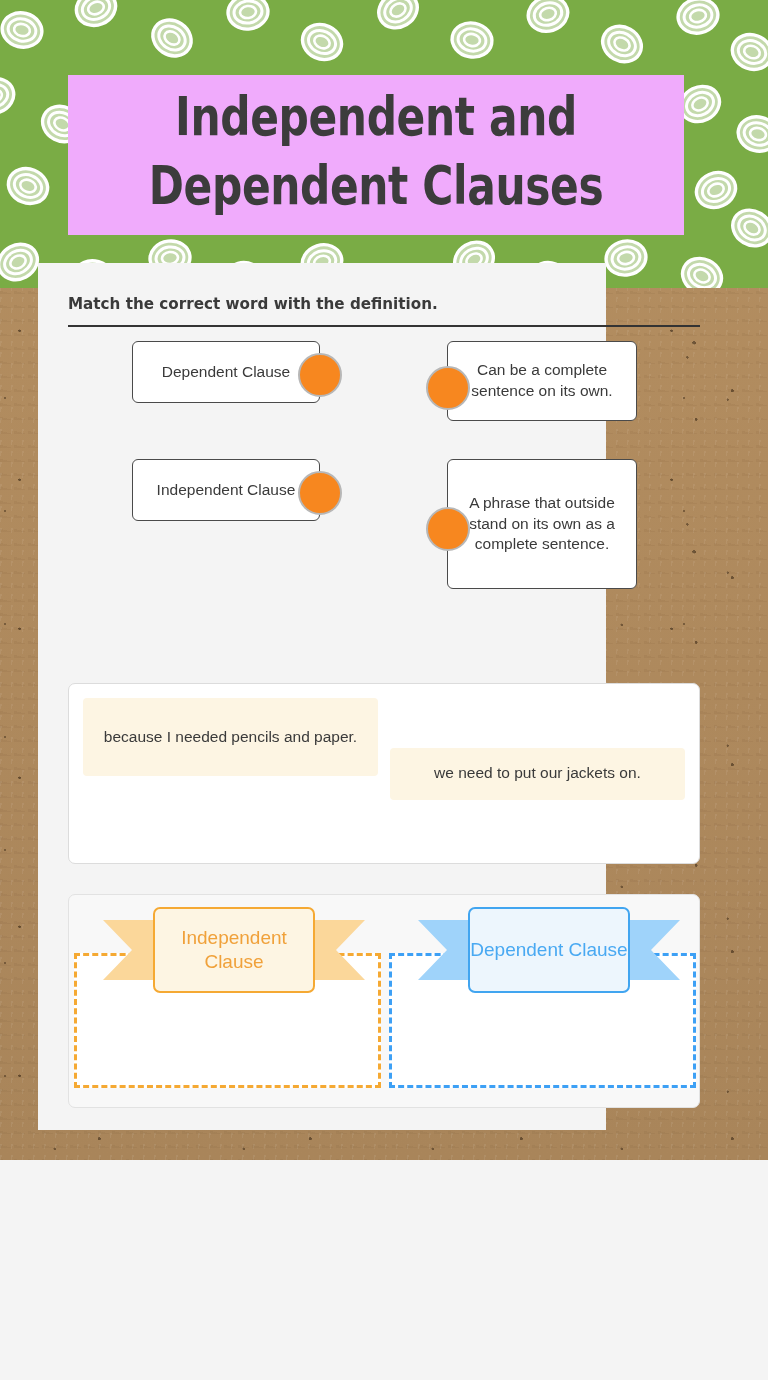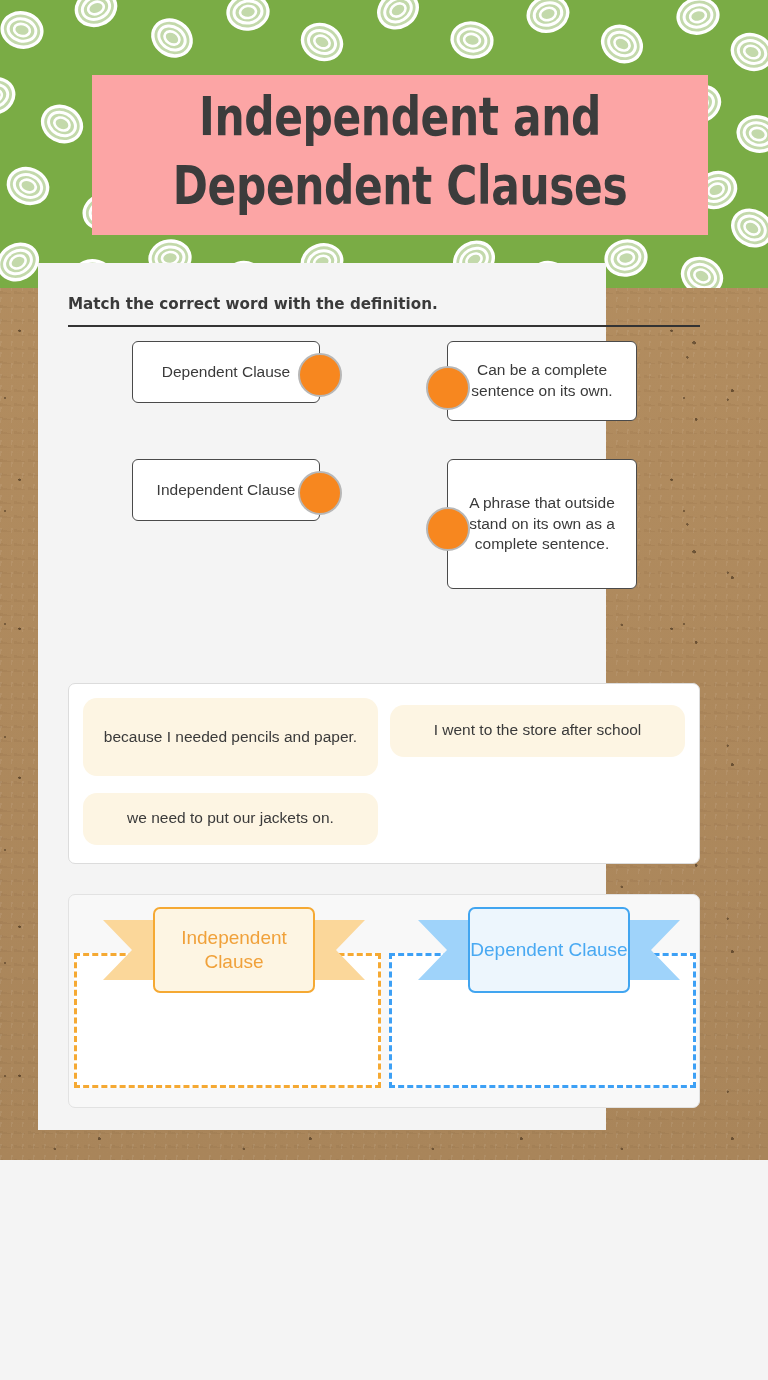--- a/index.html
+++ b/index.html
@@ -49,23 +49,23 @@
     left: 0; top: 0;
     width: 768px; height: 288px;
     background-color: #7aac45;
     overflow: hidden;
   }
   .greenband svg { display: block; width: 768px; height: 288px; }
 
   
   .title-plaque {
     position: absolute;
-    left: 92px; top: 75px;
+    left: 68px; top: 75px;
     width: 616px; min-height: 140px;
-    background: #fca5a5;
+    background: #f0abfc;
     display: flex;
     align-items: center;
     justify-content: center;
     padding: 8px 14px 14px;
     z-index: 5;
   }
   .title-text {
     font-family: "DejaVu Sans", sans-serif;
     font-weight: bold;
     font-size: 53px;
@@ -150,21 +150,21 @@
     border: 1px solid #dcdcdc;
     border-radius: 7px;
     padding: 14px;
     display: grid;
     grid-template-columns: 1fr 1fr;
     grid-auto-rows: 1fr;
     gap: 12px 12px;
   }
   .chip {
     background: #fdf5e3;
-    border-radius: 14px;
+    border-radius: 4px;
     display: flex;
     align-items: center;
     justify-content: center;
     text-align: center;
     color: #3a3a3a;
     font-size: 15.5px;
     line-height: 1.32;
     padding: 6px 12px;
   }
   .chip.r1c2, .chip.r2c1, .chip.r2c2 { align-self: center; height: 52px; }
@@ -296,21 +296,20 @@
 
       <div class="mcard mcard-r1">Can be a complete sentence on its own.</div>
       <div class="knob knob-r1"></div>
 
       <div class="mcard mcard-r2">A phrase that outside stand on its own as a complete sentence.</div>
       <div class="knob knob-r2"></div>
     </div>
 
     <div class="bank">
       <div class="chip r1c1">because I needed pencils and paper.</div>
-      <div class="chip r1c2">I went to the store after school</div>
       <div class="chip r2c1">we need to put our jackets on.</div>
     </div>
 
     <div class="dropwrap">
 
       <div class="dz dz-orange"></div>
       <div class="dz dz-blue"></div>
 
       <div class="ribbon ribbon-orange">
         <div class="tail tail-left tail-orange"></div>

